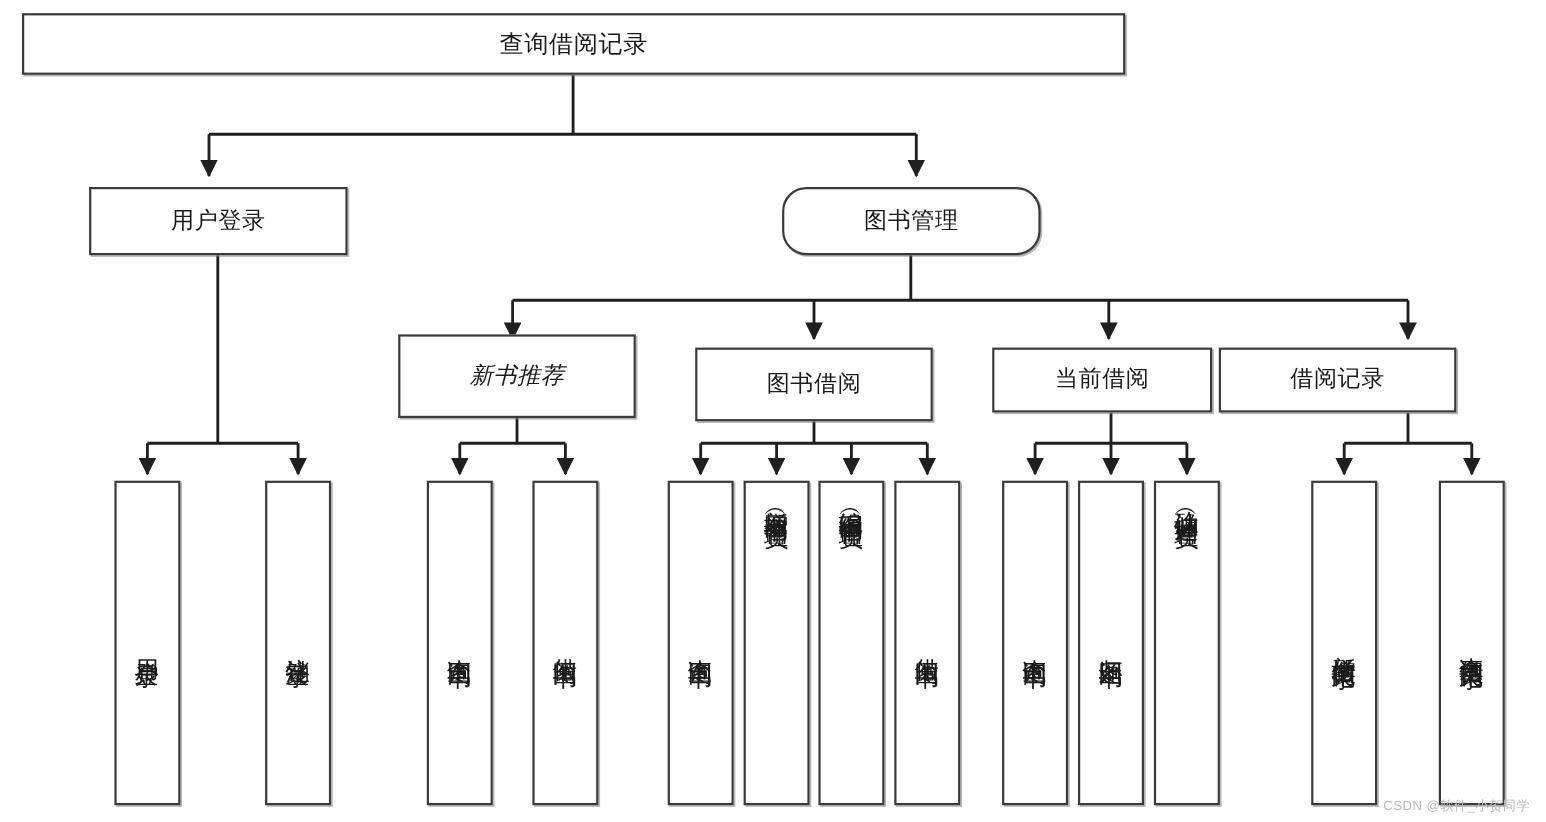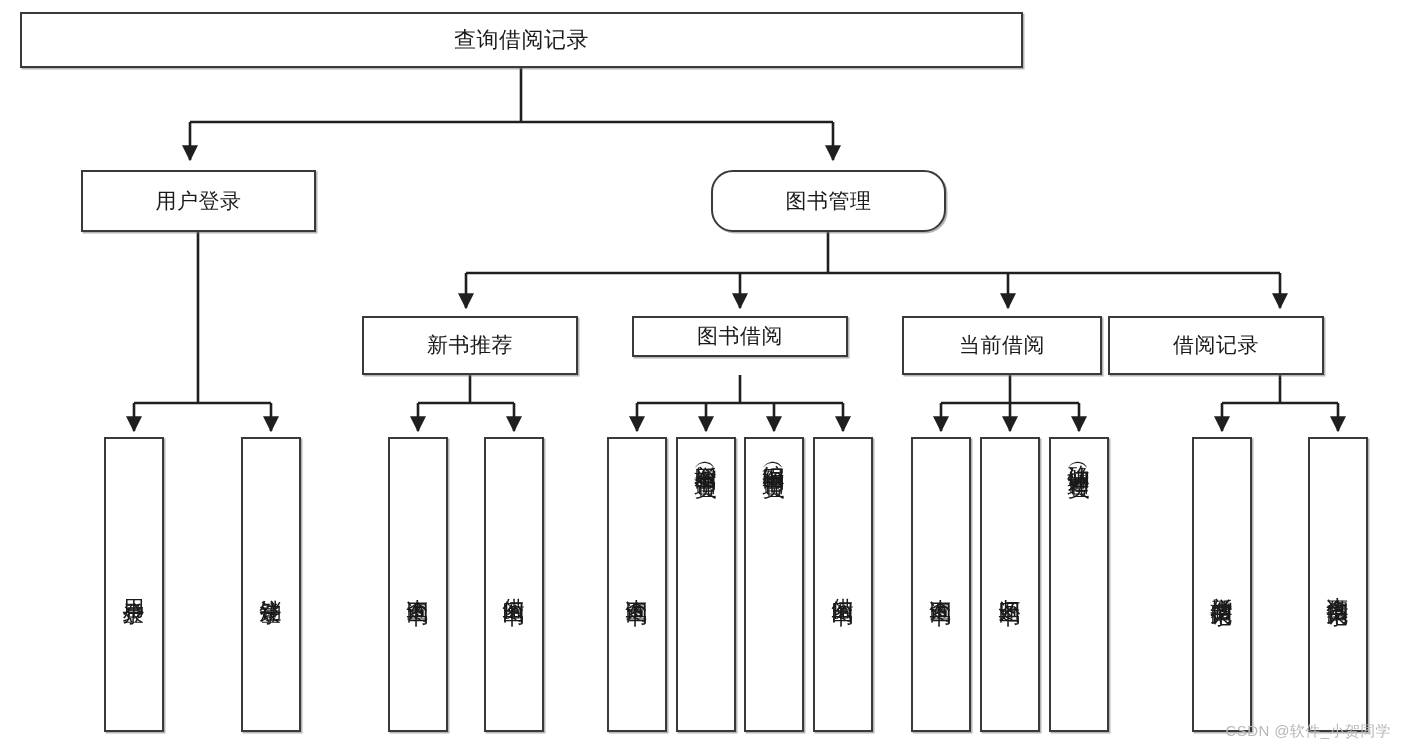--- a/index.html
+++ b/index.html
@@ -57,21 +57,21 @@
     white-space:nowrap;
   }
   .node.vert.mid{
     align-items:center;
     padding-top:0;
   }
   .watermark{
     position:absolute;
     right:14px;
     bottom:6px;
-    font-size:15px;
+    font-size:12px;
     color:#b9b9b9;
     letter-spacing:.4px;
     z-index:3;
     white-space:nowrap;
   }
 </style>
 </head>
 <body>
 
 <div id="canvas">
@@ -130,24 +130,24 @@
     <span class="lbl">查询借阅记录</span>
   </div>
 
   <div class="node horiz" style="left:81px;top:170px;width:235px;height:62px;">
     <span class="lbl">用户登录</span>
   </div>
   <div class="node horiz" style="left:711px;top:170px;width:235px;height:62px;border-radius:22px;">
     <span class="lbl">图书管理</span>
   </div>
 
-  <div class="node horiz" style="left:362px;top:316px;width:216px;height:59px;">
+  <div class="node horiz" style="left:362px;top:304px;width:216px;height:76px;font-style:italic;">
     <span class="lbl">新书推荐</span>
   </div>
-  <div class="node horiz" style="left:632px;top:316px;width:216px;height:41px;">
+  <div class="node horiz" style="left:632px;top:316px;width:216px;height:67px;">
     <span class="lbl">图书借阅</span>
   </div>
   <div class="node horiz" style="left:902px;top:316px;width:200px;height:59px;">
     <span class="lbl">当前借阅</span>
   </div>
   <div class="node horiz" style="left:1108px;top:316px;width:216px;height:59px;">
     <span class="lbl">借阅记录</span>
   </div>
 
   <div class="node vert mid" style="left:104px;top:437px;width:60px;height:295px;">

